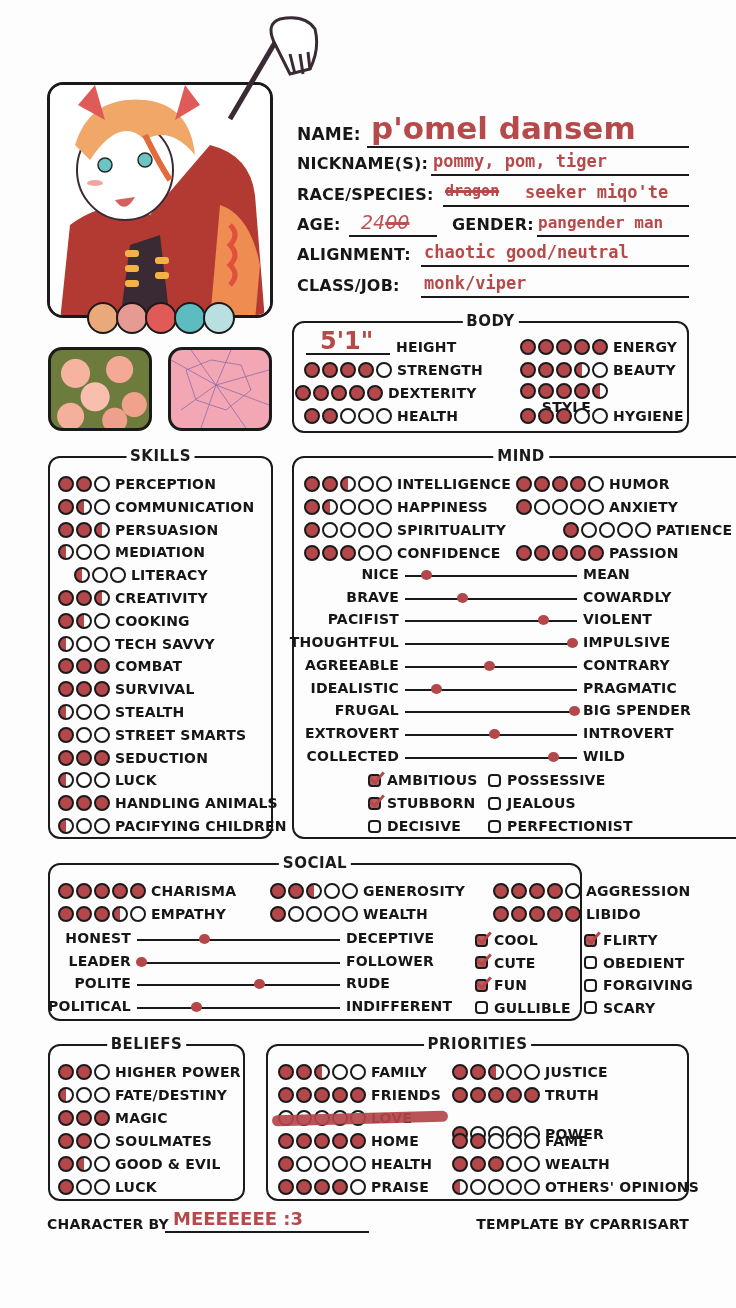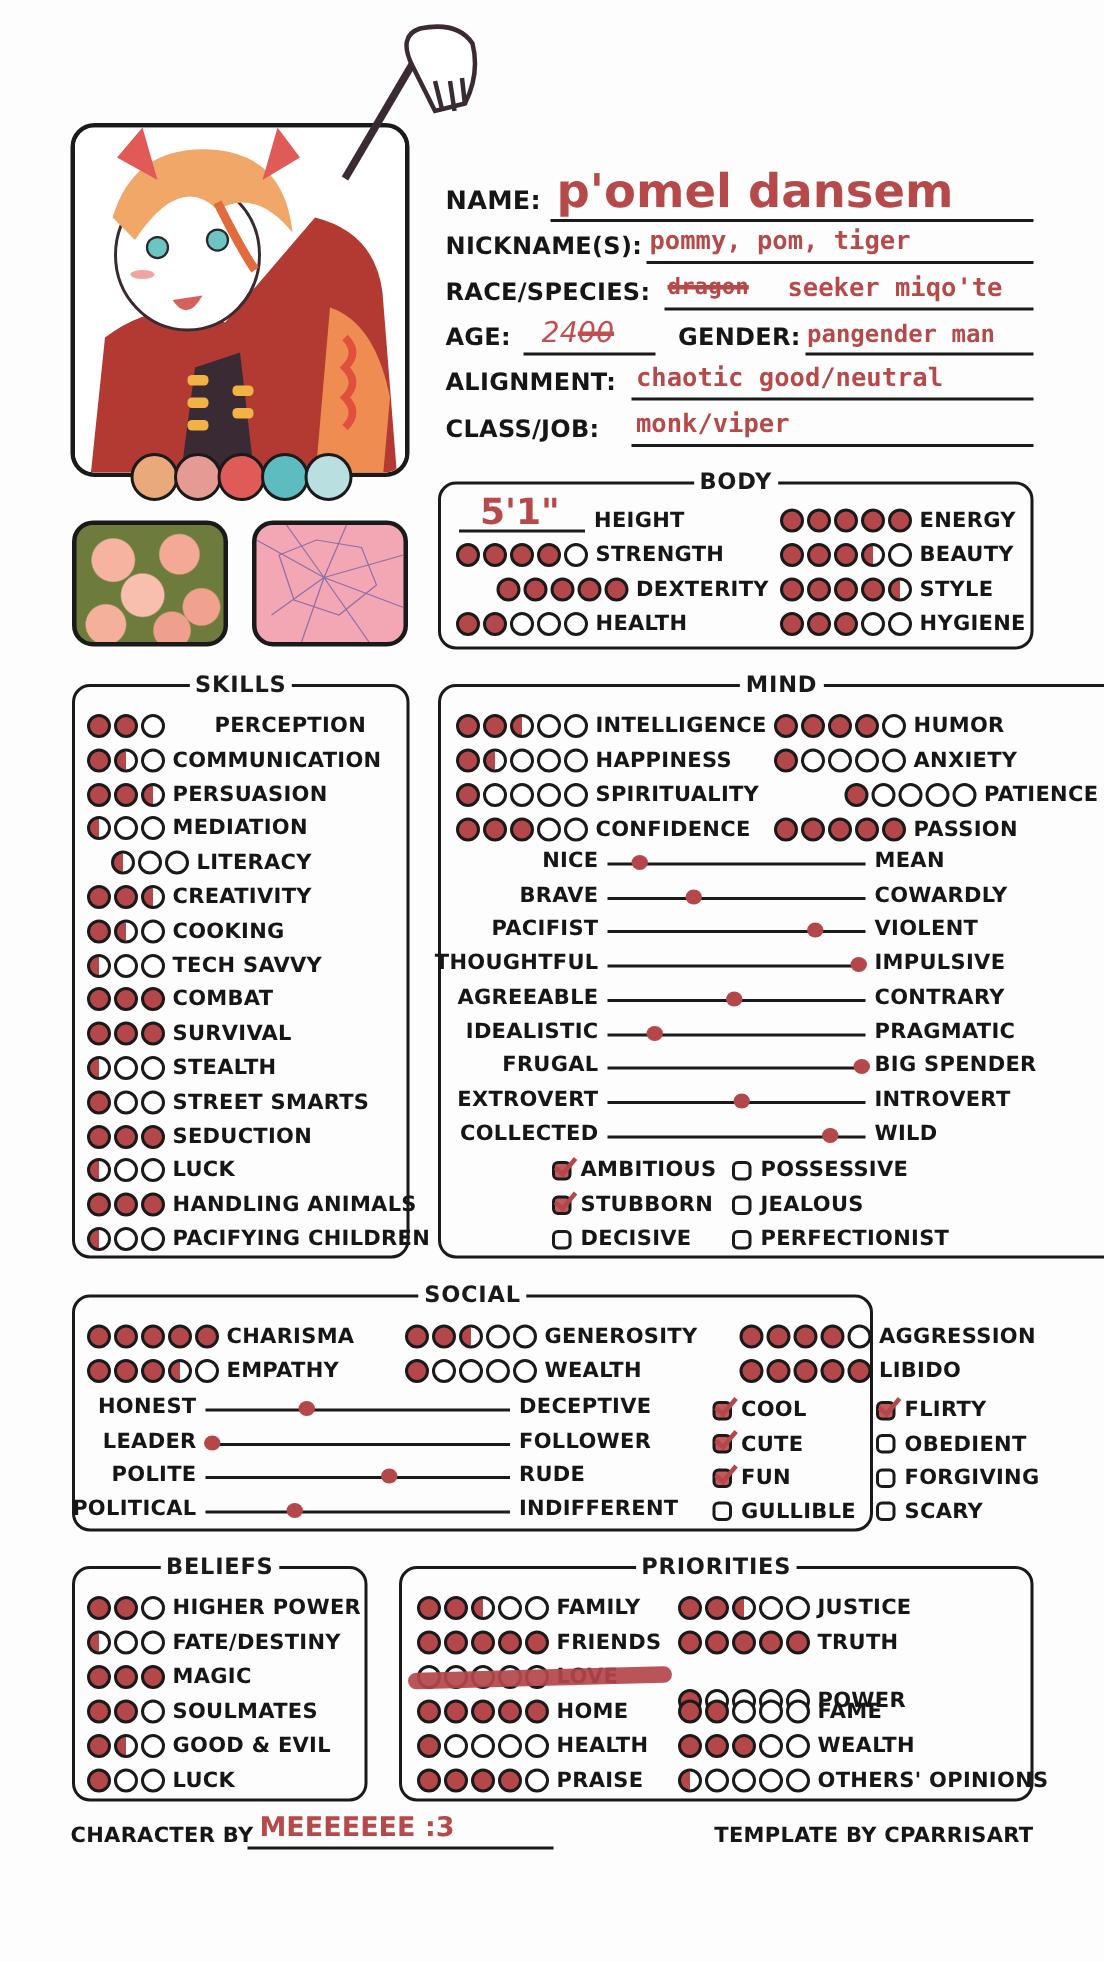--- a/index.html
+++ b/index.html
@@ -148,21 +148,21 @@
       <div class="row" style="left: 10px; top: 37px;">
         <div class="dots">
           <span class="dot f"></span>
           <span class="dot f"></span>
           <span class="dot f"></span>
           <span class="dot f"></span>
           <span class="dot"></span>
         </div>
         <span class="lbl">STRENGTH</span>
       </div>
-      <div class="row" style="left: 1px; top: 60px; padding-left: 36px;">
+      <div class="row" style="left: 1px; top: 60px;">
         <div class="dots">
           <span class="dot f"></span>
           <span class="dot f"></span>
           <span class="dot f"></span>
           <span class="dot f"></span>
           <span class="dot f"></span>
         </div>
         <span class="lbl">DEXTERITY</span>
       </div>
       <div class="row" style="left: 10px; top: 83px;">
@@ -190,21 +190,21 @@
       <div class="row" style="left: 226px; top: 37px;">
         <div class="dots">
           <span class="dot f"></span>
           <span class="dot f"></span>
           <span class="dot f"></span>
           <span class="dot h"></span>
           <span class="dot"></span>
         </div>
         <span class="lbl">BEAUTY</span>
       </div>
-      <div class="row" style="left: 226px; top: 60px;">
+      <div class="row" style="left: 226px; top: 60px; flex-direction: column;">
         <div class="dots">
           <span class="dot f"></span>
           <span class="dot f"></span>
           <span class="dot f"></span>
           <span class="dot f"></span>
           <span class="dot h"></span>
         </div>
         <span class="lbl">STYLE</span>
       </div>
       <div class="row" style="left: 226px; top: 83px;">
@@ -216,21 +216,21 @@
           <span class="dot"></span>
         </div>
         <span class="lbl">HYGIENE</span>
       </div>
     </div>
 </div>
 
 <div class="box" style="left:48px; top:456px; width:225px; height:383px;">
   <span class="box-title">SKILLS</span>
   <div id="skills-list">
-      <div class="row" style="left: 8px; top: 16px; gap: 28px;">
+      <div class="row" style="left: 8px; top: 16px;">
         <div class="dots">
           <span class="dot f"></span>
           <span class="dot f"></span>
           <span class="dot"></span>
         </div>
         <span class="lbl">PERCEPTION</span>
       </div>
       <div class="row" style="left: 8px; top: 38.8px;">
         <div class="dots">
           <span class="dot f"></span>

